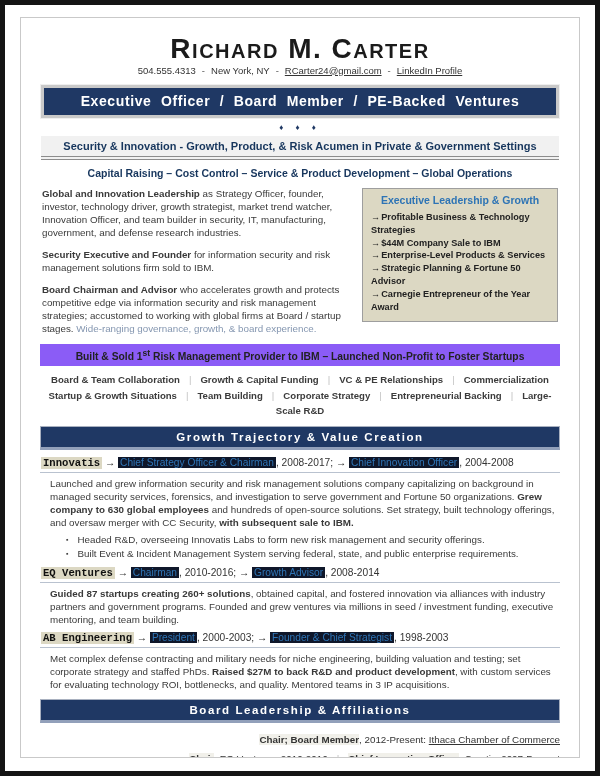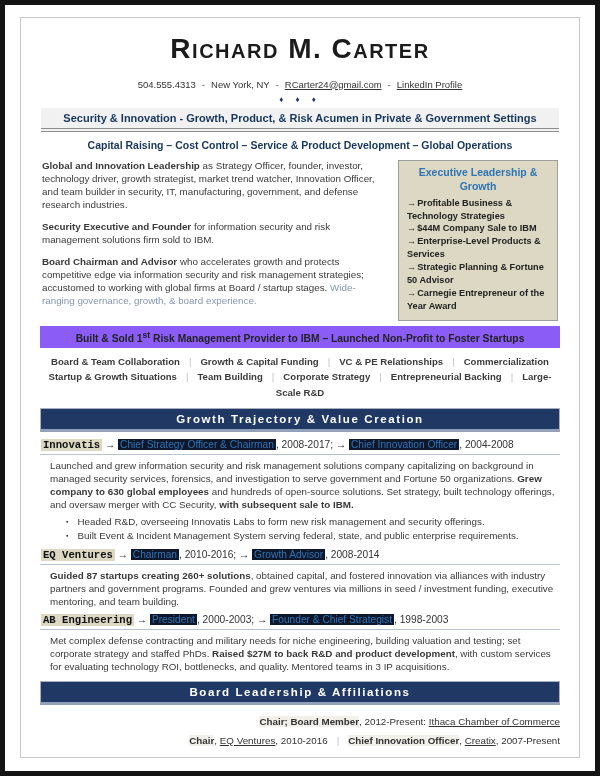--- a/index.html
+++ b/index.html
@@ -29,21 +29,21 @@
   .name {
     text-align: center;
     font-variant: small-caps;
     font-weight: bold;
     font-size: 28px;
     letter-spacing: 1.5px;
     color: #1b1b1b;
     line-height: 1.1;
     margin-top: 4px;
   }
-  .contact { text-align: center; font-size: 9.5px; margin-top: 14px; color: #333; }
+  .contact { text-align: center; font-size: 9.5px; margin-top: 0; color: #333; }
   .contact .sep { color: #555; padding: 0 6px; }
 
   .title-banner {
     margin: 9px 1px 0;
     background: #1F3864;
     border: 3px solid #c9c9c9;
     box-shadow: 0 0 0 1px #efefef;
     color: #fff;
     text-align: center;
     font-weight: bold;
@@ -70,21 +70,21 @@
     color: #17365d;
     font-size: 10.5px;
     margin: 7px 0 8px;
   }
 
   
   .summary { font-size: 9.8px; line-height: 1.33; color: #3a3a3a; padding: 0 2px; }
   .summary p { margin-bottom: 9px; }
   .highlights-box {
     float: right;
-    width: 160px;
+    width: 196px;
     background: #dcd8c3;
     border: 1px solid #9e9e9e;
     padding: 5px 8px 7px;
     margin: 1px 0 5px 12px;
   }
   .hl-title { color: #2E74B5; font-weight: bold; text-align: center; font-size: 10.5px; margin-bottom: 3px; }
   .hl-item { font-weight: bold; font-size: 9.2px; color: #222; line-height: 1.4; }
   .hl-item .arr-thin { font-weight: bold; margin-right: 1px; }
 
   .achievement {
@@ -135,20 +135,21 @@
 </style>
 </head>
 <body>
 
 <div class="frame">
   <div class="sheet">
 
     <div class="name">Richard M. Carter</div>
     <div class="contact"><span>504.555.4313</span><span class="sep">-</span><span>New York, NY</span><span class="sep">-</span><span class="u">RCarter24@gmail.com</span><span class="sep">-</span><span class="u">LinkedIn Profile</span></div>
 
+    <div class="title-banner">Executive Officer / Board Member / PE-Backed Ventures</div>
     <div class="ornament">♦ ♦ ♦</div>
 
     <div class="headline">Security &amp; Innovation - Growth, Product, &amp; Risk Acumen in Private &amp; Government Settings</div>
     <div class="subheadline">Capital Raising – Cost Control – Service &amp; Product Development – Global Operations</div>
 
     <div class="summary">
       <div class="highlights-box">
         <div class="hl-title">Executive Leadership &amp; Growth</div>
         <div class="hl-item"><span class="arr-thin">→</span><span>Profitable Business &amp; Technology Strategies</span></div>
         <div class="hl-item"><span class="arr-thin">→</span><span>$44M Company Sale to IBM</span></div>

